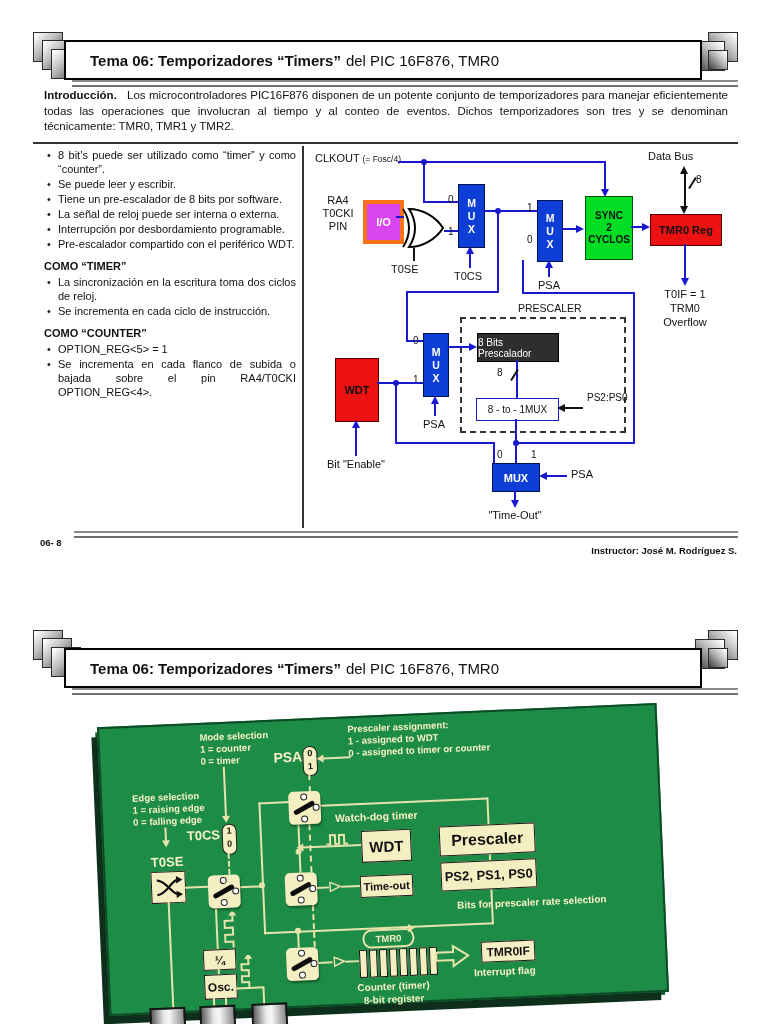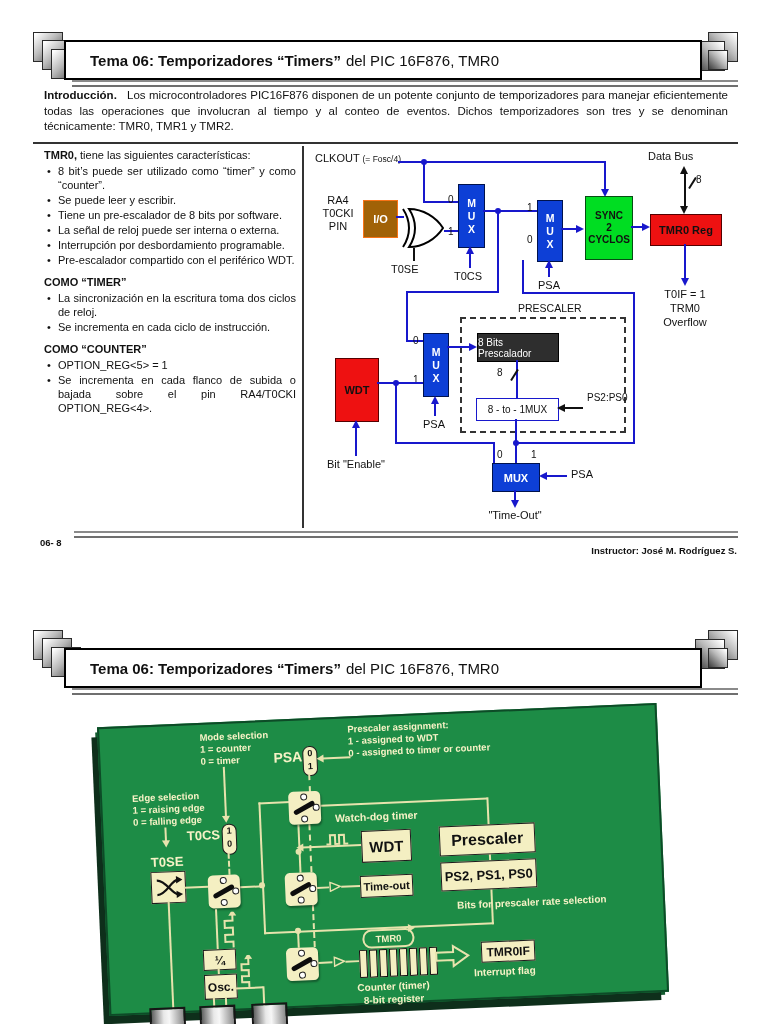--- a/index.html
+++ b/index.html
@@ -80,21 +80,20 @@
 <div class="dbl" style="left:72px;top:80px;width:666px"></div>
 
 <div class="intro" style="left:44px;top:88px;width:684px">
   <b>Introducción.</b>&nbsp;&nbsp;
   <span>Los microcontroladores PIC16F876 disponen de un potente conjunto de temporizadores para manejar eficientemente todas las operaciones que involucran al tiempo y al conteo de eventos. Dichos temporizadores son tres y se denominan técnicamente: TMR0, TMR1 y TMR2.</span>
 </div>
 <div class="abs" style="left:33px;top:142px;width:705px;height:1.5px;background:#333"></div>
 <div class="abs" style="left:302px;top:146px;width:1.5px;height:382px;background:#333"></div>
 
 <div class="col" style="left:44px;top:148px;width:252px">
-  <h4><b>TMR0,</b><span style="font-weight:normal"> tiene las siguientes características:</span></h4>
   <div class="bul">8 bit’s puede ser utilizado como “timer” y como “counter”.</div>
   <div class="bul">Se puede leer y escribir.</div>
   <div class="bul">Tiene un pre-escalador de 8 bits por software.</div>
   <div class="bul">La señal de reloj puede ser interna o externa.</div>
   <div class="bul">Interrupción por desbordamiento programable.</div>
   <div class="bul">Pre-escalador compartido con el periférico WDT.</div>
   <div class="sp"></div>
   <h4>COMO “TIMER”</h4>
   <div class="bul">La sincronización en la escritura toma dos ciclos de reloj.</div>
   <div class="bul">Se incrementa en cada ciclo de instrucción.</div>
@@ -119,21 +118,21 @@
   <div class="blkw" style="left:379px;top:26px;width:2px;height:36px"></div>
   <div class="ar k d" style="left:375px;top:60px"></div>
   <div class="slash" style="left:381px;top:36px"></div>
   <div class="lbl" style="left:391px;top:28px;font-size:10px">8</div>
 
   <div class="lbl" style="left:10px;top:48px;width:46px;text-align:center;line-height:13px;white-space:normal">
     <div>RA4</div>
       <div>T0CKI</div>
       <div>PIN</div>
   </div>
-  <div class="abs" style="left:58px;top:54px;width:33px;height:36px;background:#a16207;border:1px solid #f97316;color:#fff;font-weight:bold;display:flex;align-items:center;justify-content:center">I/O</div>
+  <div class="abs" style="left:58px;top:54px;width:33px;height:36px;background:#d946ef;border:4px solid #f97316;color:#fff;font-weight:bold;display:flex;align-items:center;justify-content:center">I/O</div>
   <div class="bw" style="left:91px;top:70px;width:8px;height:2px"></div>
   <svg class="abs" style="left:97px;top:60px" width="44" height="44" viewBox="0 0 44 44">
     <path d="M7,3 C21,3 34,11 41,22 C34,33 21,41 7,41 C15,29 15,15 7,3 Z" fill="#fff" stroke="#000" stroke-width="2"></path>
     <path d="M1,3 C9,15 9,29 1,41" fill="none" stroke="#000" stroke-width="2"></path>
   </svg>
   <div class="bw" style="left:139px;top:84px;width:14px;height:2px"></div>
   <div class="blkw" style="left:108px;top:102px;width:2px;height:13px"></div>
   <div class="lbl" style="left:86px;top:117px">T0SE</div>
 
   <div class="mux" style="left:153px;top:38px;width:25px;height:62px">

